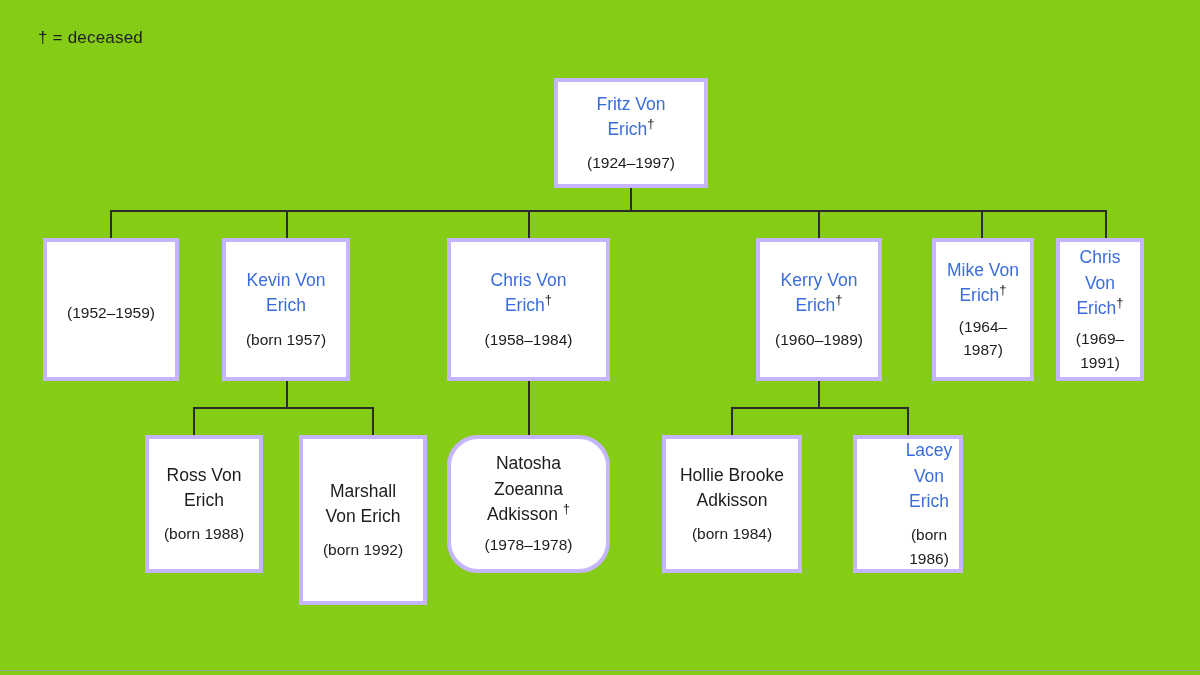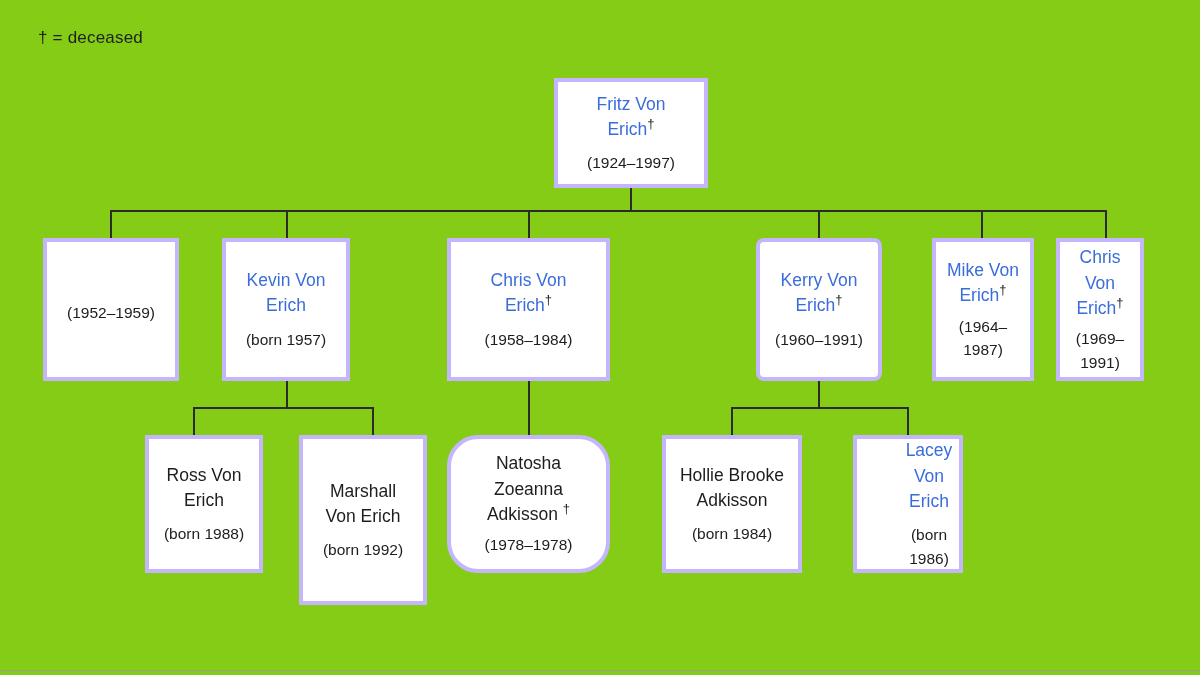--- a/index.html
+++ b/index.html
@@ -134,26 +134,26 @@
   </div>
 
   <div class="node" style="left:447px; top:238px; width:163px; height:143px;">
     <div class="nm link">
       <span>Chris Von</span><br>
       <span>Erich</span><span class="dag">†</span>
     </div>
     <div class="dt">(1958–1984)</div>
   </div>
 
-  <div class="node" style="left:756px; top:238px; width:126px; height:143px;border-radius:8px;">
+  <div class="node" style="left:756px; top:238px; width:126px; height:143px;">
     <div class="nm link">
       <span>Kerry Von</span><br>
       <span>Erich</span><span class="dag">†</span>
     </div>
-    <div class="dt">(1960–1991)</div>
+    <div class="dt">(1960–1989)</div>
   </div>
 
   <div class="node tight" style="left:932px; top:238px; width:102px; height:143px;">
     <div class="nm link">
       <span>Mike Von</span><br>
       <span>Erich</span><span class="dag">†</span>
     </div>
     <div class="dt">(1964–1987)</div>
   </div>
 

